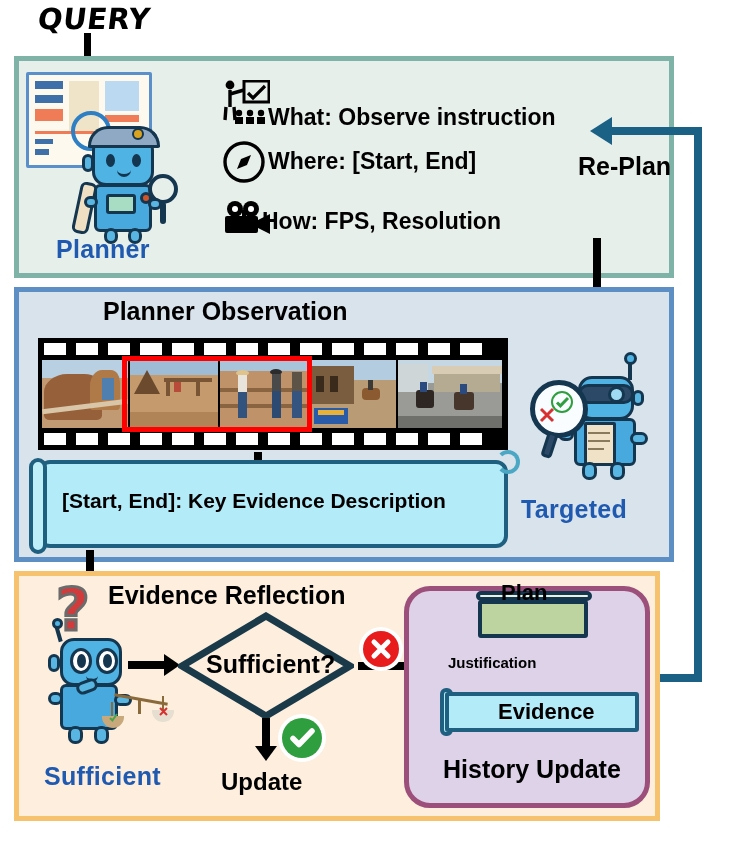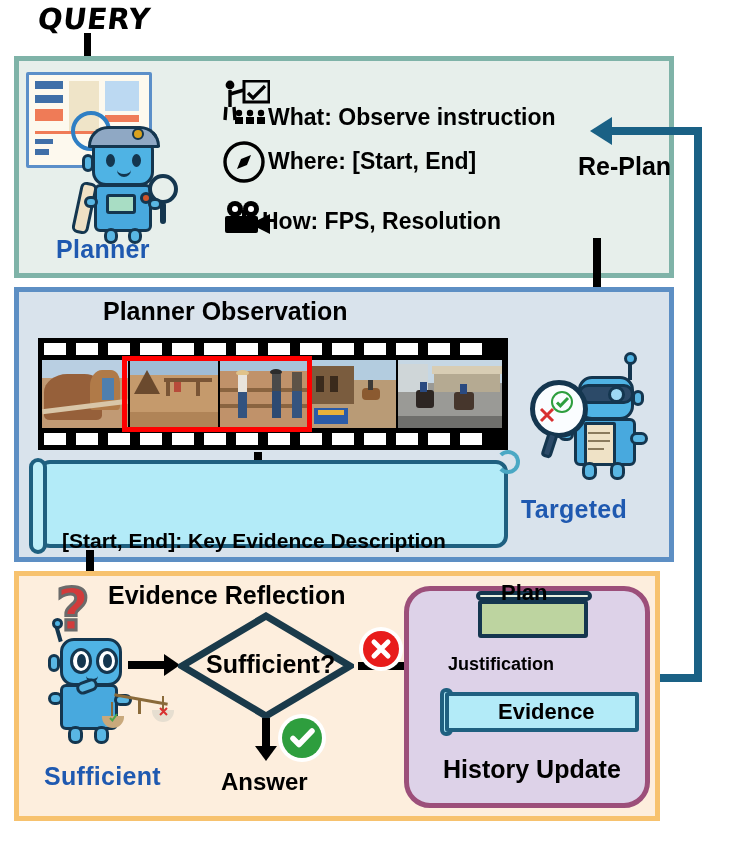--- a/index.html
+++ b/index.html
@@ -339,21 +339,21 @@
   <div class="ashaft" style="left:254px;top:452px;width:8px;height:36px;"></div>
   <div class="ahead-d" style="left:247px;top:484px;"></div>
 </div>
 
 <div class="scroll-box" id="evidence-desc" style="left:38px;top:460px;width:470px;height:88px;background:#b3ebf8;
             border:4px solid #1f6080;border-radius:12px;box-sizing:border-box;"></div>
 <div class="abs" style="left:29px;top:458px;width:18px;height:96px;background:#bfeff9;
             border:4px solid #1f6080;border-radius:9px;box-sizing:border-box;"></div>
 <div class="abs" style="left:496px;top:450px;width:16px;height:16px;border:4px solid #4aa8c4;
             border-radius:50%;border-left-color:transparent;"></div>
-<div class="abs nosel" style="left:62px;top:489px;font-size:21px;font-weight:bold;color:#000;margin-top:40px;">[Start, End]: Key Evidence Description</div>
+<div class="abs nosel" style="left:62px;top:489px;font-size:21px;font-weight:bold;color:#000;">[Start, End]: Key Evidence Description</div>
 
 <div class="arrowblk">
   <div class="ashaft" style="left:86px;top:550px;width:8px;height:40px;"></div>
   <div class="ahead-d" style="left:79px;top:586px;"></div>
 </div>
 
 <div class="panel" id="reflector-panel"></div>
 
 <div class="abs nosel" id="qmark">?</div>
 
@@ -423,29 +423,29 @@
 
 <div class="arrowblk">
   <div class="ashaft" style="left:262px;top:718px;width:8px;height:32px;"></div>
   <div class="ahead-d" style="left:255px;top:746px;"></div>
 </div>
 <div class="badge-ok" style="left:282px;top:718px;">
   <svg class="glyph" viewBox="0 0 40 40" width="40" height="40">
     <path d="M11 20.5 l6 6 L30 13" fill="none" stroke="#fff" stroke-width="5.5" stroke-linecap="round" stroke-linejoin="round"></path>
   </svg>
 </div>
-<div class="abs nosel" style="left:221px;top:768px;font-size:24px;font-weight:bold;color:#000;">Answer</div>
+<div class="abs nosel" style="left:221px;top:768px;font-size:24px;font-weight:bold;color:#000;">Update</div>
 
 <div class="abs" id="history-box"></div>
 
 <div class="abs" style="left:476px;top:591px;width:116px;height:10px;background:#e8f0e0;
             border:4px solid #14364f;border-radius:5px;box-sizing:border-box;"></div>
 <div class="abs" id="plan-card"></div>
 <div class="abs nosel" style="left:501px;top:580px;font-size:22px;font-weight:bold;color:#000;">Plan</div>
 
-<div class="abs nosel" style="left:448px;top:654px;font-size:18px;font-weight:bold;color:#000;">Justification</div>
+<div class="abs nosel" style="left:448px;top:654px;font-size:15px;font-weight:bold;color:#000;">Justification</div>
 
 <div class="abs" style="left:440px;top:688px;width:13px;height:48px;background:#b3ebf8;
             border:4px solid #1f6080;border-radius:6px;box-sizing:border-box;"></div>
 <div class="abs" id="evid-card"></div>
 <div class="abs nosel" style="left:498px;top:699px;font-size:22px;font-weight:bold;color:#000;">Evidence</div>
 
 <div class="abs nosel" style="left:443px;top:755px;font-size:25px;font-weight:bold;color:#000;">History Update</div>
 
 </body></html>

